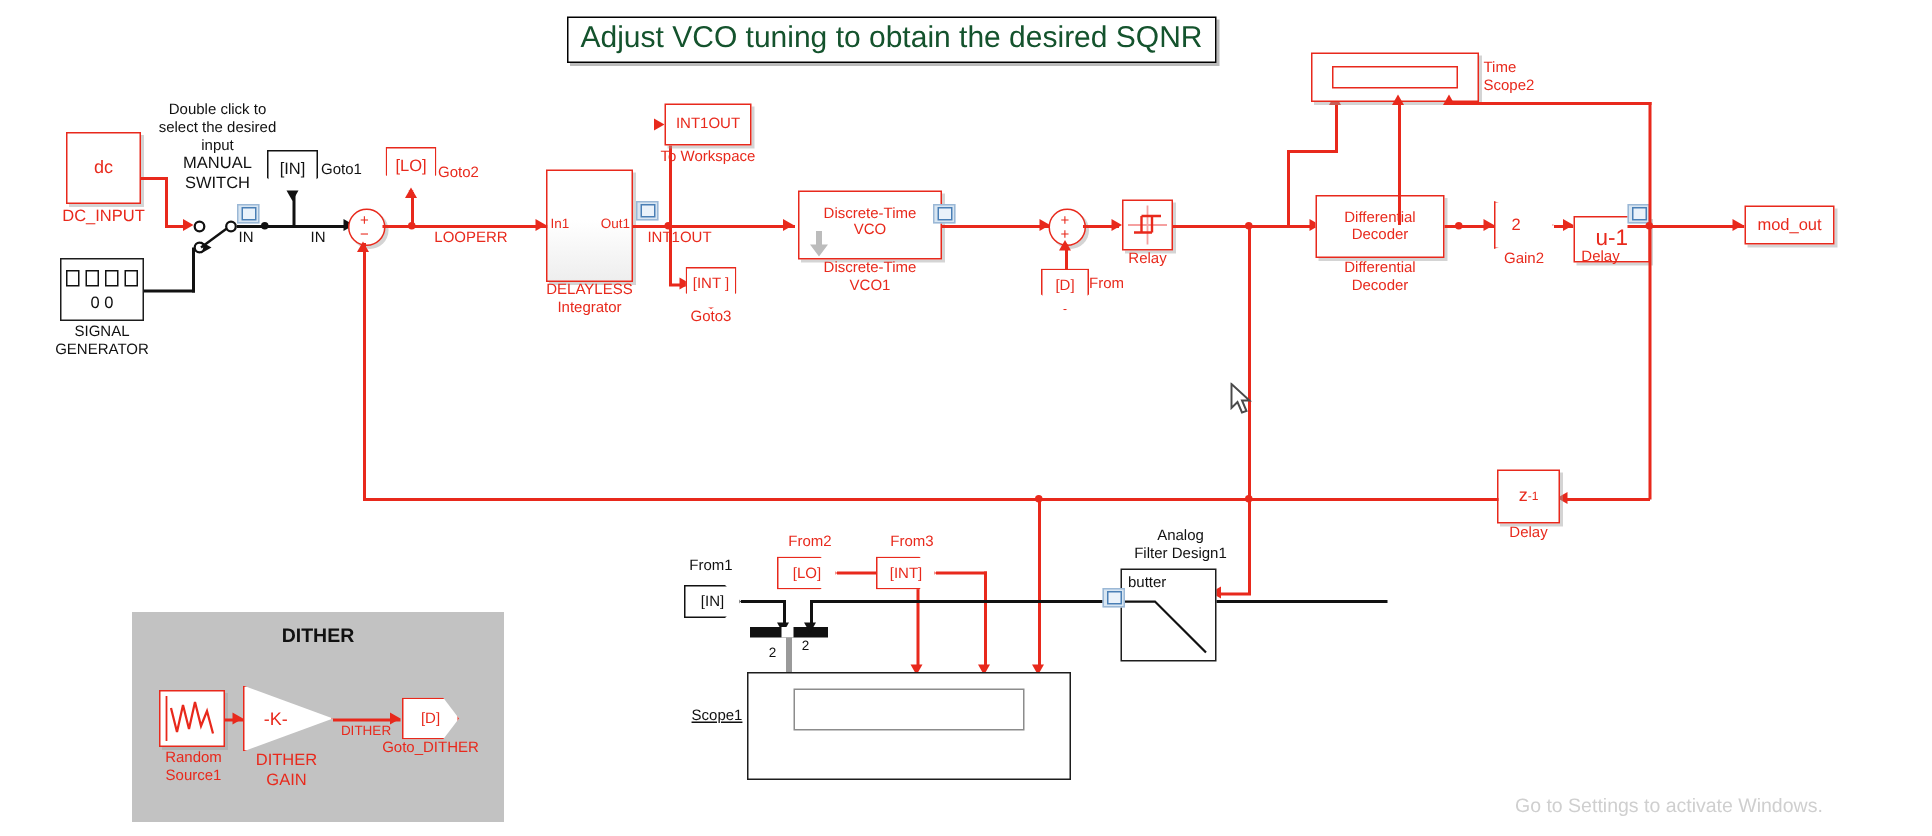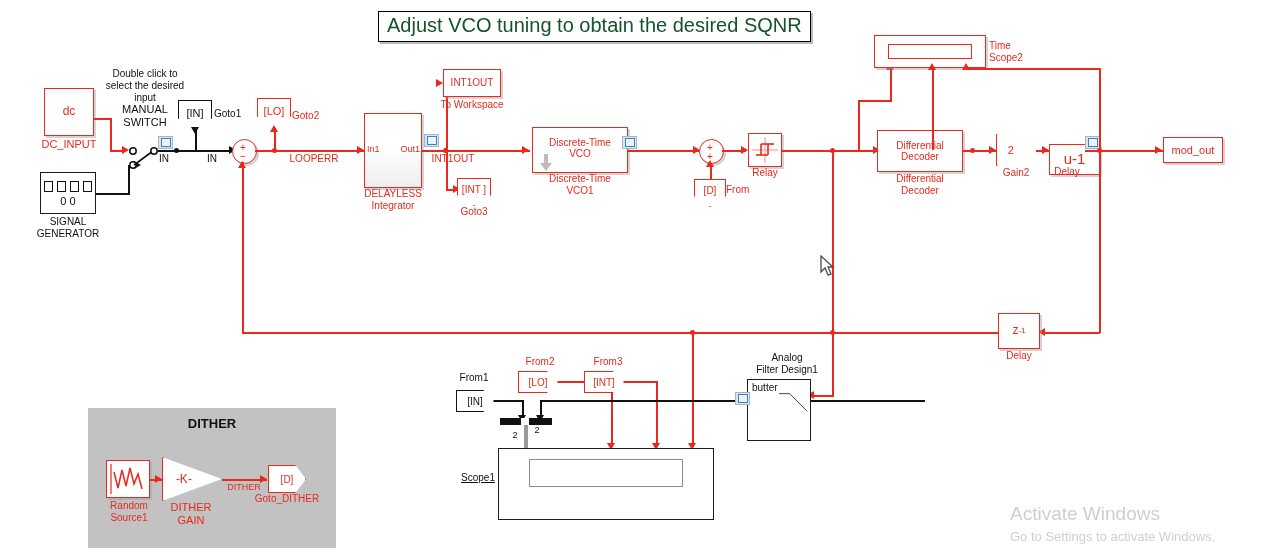--- a/index.html
+++ b/index.html
@@ -386,21 +386,21 @@
   <div class="wk v" style="left:524px;top:425px;height:28px;width:4px;background:#9a9a9a;"></div>
   <div class="arrk d abs" style="left:521px;top:449px;width:0;height:0;"></div>
   <div class="lbl black" style="left:508px;top:430px;width:14px;font-size:9px;">2</div>
   <div class="lbl black" style="left:530px;top:425px;width:14px;font-size:9px;">2</div>
 
   <div class="wk h" style="left:540px;top:400px;width:385px;"></div>
   <div class="wk v" style="left:540px;top:400px;height:18px;"></div>
   <div class="arrk d abs" style="left:536px;top:415px;width:0;height:0;"></div>
 
   <div class="lbl black" style="left:737px;top:352px;width:100px;font-size:10px;">Analog<br>Filter Design1</div>
-  <div class="blk black" style="left:747px;top:379px;width:64px;height:62px;flex-direction:row;align-items:flex-start;">
+  <div class="blk black" style="left:747px;top:379px;width:64px;height:62px;flex-direction:column;align-items:flex-start;">
     <div style="font-size:10px;margin:2px 0 0 4px;">butter</div>
     <svg width="62" height="44" viewBox="0 0 62 44">
       <polyline points="2,6 22,6 56,40" fill="none" stroke="#111" stroke-width="1.5"></polyline>
     </svg>
   </div>
   <div class="scopeport" style="left:735px;top:392px;">
       <i></i>
     </div>
 
   <div class="blk black" style="left:498px;top:448px;width:216px;height:72px;align-items:flex-start;justify-content:center;">
@@ -439,16 +439,15 @@
       </div>
   </div>
   <div class="lbl red" style="left:246px;top:493px;width:82px;font-size:10px;">Goto_DITHER</div>
 
   <div class="cursor" style="left:820px;top:255px;">
     <svg width="16" height="22" viewBox="0 0 16 22">
       <polygon points="1,1 1,17 5,13 8,20 11,19 8,12 13,12" fill="#ffffff" stroke="#4a4a4a" stroke-width="1.3"></polygon>
     </svg>
   </div>
 
-  <div class="watermark" style="left:1010px;top:503px;font-size:19px;">Activate Windows</div>
   <div class="watermark" style="left:1010px;top:529px;font-size:13px;">Go to Settings to activate Windows.</div>
 
 </div>
 
 </body></html>

